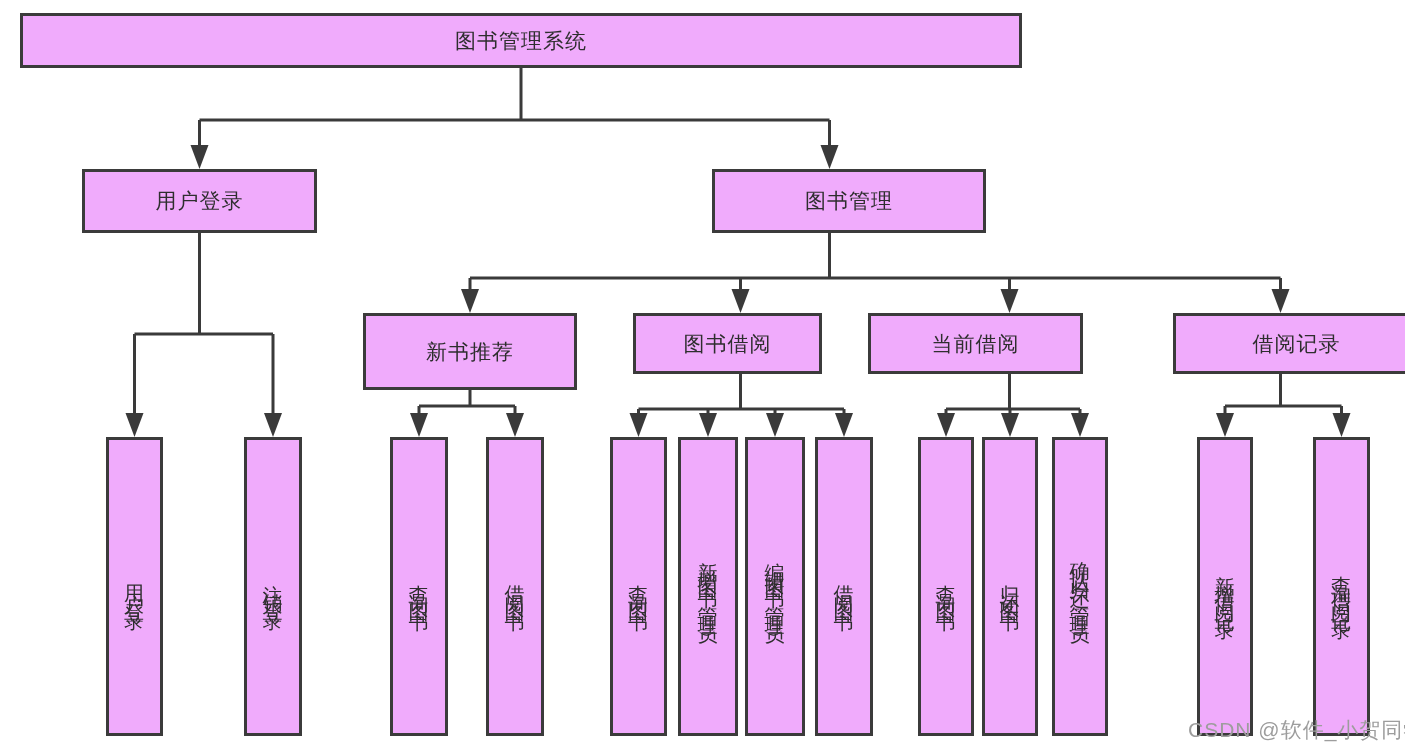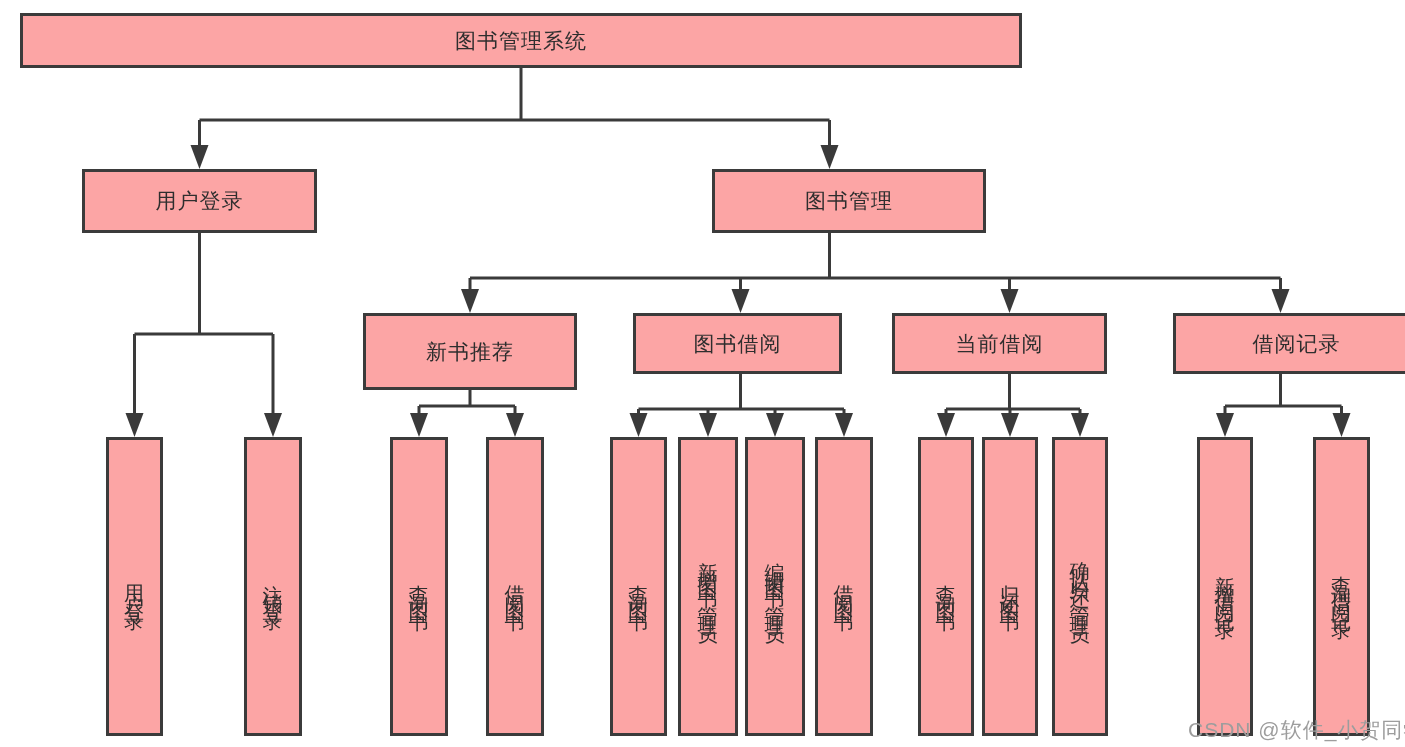--- a/index.html
+++ b/index.html
@@ -8,43 +8,43 @@
     width: 1405px;
     height: 747px;
     background: #ffffff;
     font-family: "Liberation Sans", "DejaVu Sans", sans-serif;
     overflow: hidden;
   }
   #wires { position: absolute; left: 0; top: 0; }
   .box {
     position: absolute;
     box-sizing: border-box;
-    background: #fca5a5;
+    background: #f0abfc;
     border: 3px solid #3b3b3b;
     color: #2e2e2e;
     display: flex;
     align-items: center;
     justify-content: center;
   }
   .hbox { font-size: 21px; letter-spacing: 1px; }
   .vbox span {
     writing-mode: vertical-rl;
     text-orientation: mixed;
     font-size: 20px;
     letter-spacing: 9px;
     line-height: 1;
     white-space: nowrap;
   }
   
   .n-root { left: 20px;  top: 13px;  width: 1002px; height: 55px; }
   .n-l2a  { left: 82px;  top: 169px; width: 235px;  height: 64px; }
   .n-l2b  { left: 712px; top: 169px; width: 274px;  height: 64px; }
   .n-l3a  { left: 363px; top: 313px; width: 214px;  height: 77px; }
-  .n-l3b  { left: 633px; top: 313px; width: 209px;  height: 61px; justify-content: center; }
-  .n-l3c  { left: 892px; top: 313px; width: 215px;  height: 61px; }
+  .n-l3b  { left: 633px; top: 313px; width: 189px;  height: 61px; justify-content: center; }
+  .n-l3c  { left: 868px; top: 313px; width: 215px;  height: 61px; }
   .n-l3d  { left: 1173px;top: 313px; width: 247px;  height: 61px; text-align: right; }
   .leaf   { top: 437px; height: 299px; }
   .n-f1  { left: 106px;  width: 57px; }
   .n-f2  { left: 244px;  width: 58px; }
   .n-f3  { left: 390px;  width: 58px; }
   .n-f4  { left: 486px;  width: 58px; }
   .n-f5  { left: 610px;  width: 57px; }
   .n-f6  { left: 678px;  width: 60px; }
   .n-f7  { left: 745px;  width: 60px; }
   .n-f8  { left: 815px;  width: 58px; }

